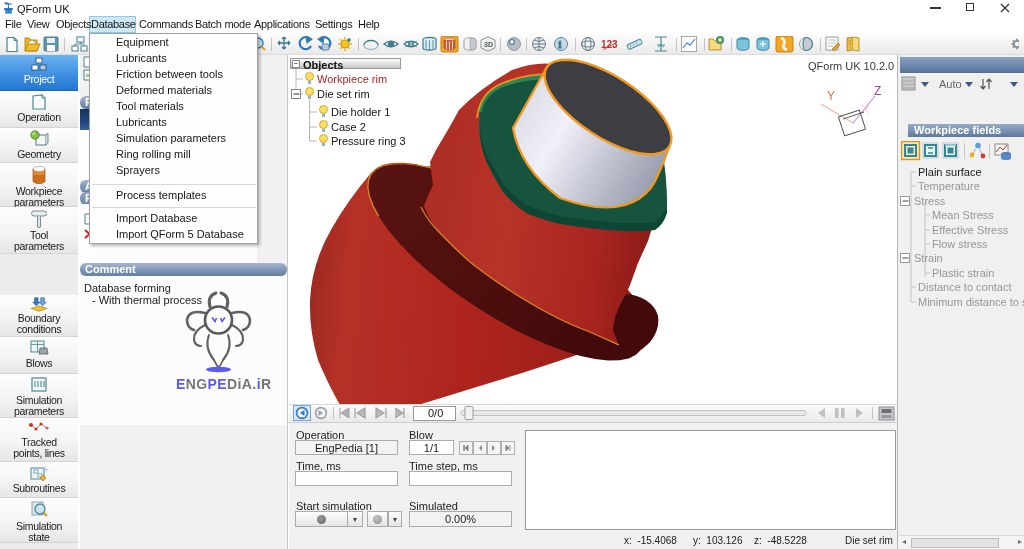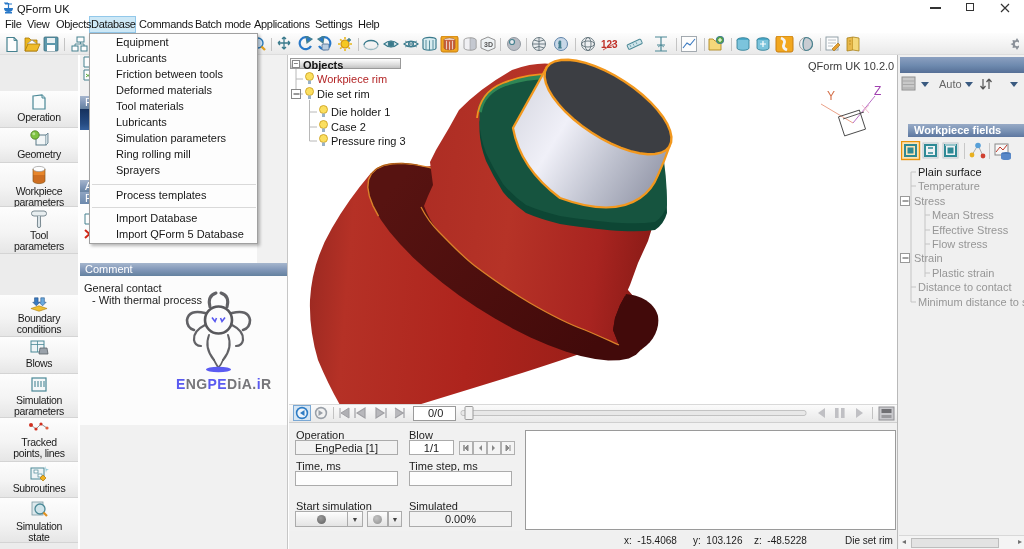--- a/index.html
+++ b/index.html
@@ -21,22 +21,22 @@
 #sidebar { left:0; top:55px; width:78px; height:494px; background:#ececec; }
 .sitem { position:absolute; left:0; width:78px; text-align:center;
   background:linear-gradient(#fdfdfd,#f4f4f4 55%,#e6e6e6); border-bottom:1px solid #d4d4d4; }
 .sitem .lbl { font-size:10.5px; letter-spacing:-0.3px; color:#1a1a1a; line-height:10.5px; }
 .sitem svg { display:block; margin:1px auto 0; }
 #sel { background:linear-gradient(#6cb2ef,#4896e3 45%,#2277d2); border-bottom:1px solid #1b65b5; }
 #sel .lbl { color:#fff; }
 
 #leftcol { left:80px; top:55px; width:208px; height:494px; background:#f1f1f1; border-right:1px solid #c6c6c6; }
 .phead { position:absolute; left:0; width:207px; height:13px;
-  background:linear-gradient(#a6b6cd,#8298b9 50%,#64819f); color:#fff; font-weight:normal;
-  font-size:11px; line-height:13px; padding-left:5px; }
+  background:linear-gradient(#a6b6cd,#8298b9 50%,#64819f); color:#fff; font-weight:bold;
+  font-size:11px; line-height:13px; padding-left:5px;border-radius:6px; }
 
 #view { left:289px; top:55px; width:608px; height:349px; background:#fff; }
 
 #playbar { left:289px; top:404px; width:608px; height:19px;
   background:linear-gradient(#fbfbfb,#e9e9e9); border-top:1px solid #d9d9d9; border-bottom:1px solid #cfcfcf; }
 
 #controls { left:289px; top:423px; width:608px; height:108px; background:#f1f1f1; }
 .clabel { position:absolute; font-size:11px; color:#1c1c1c; }
 .cbox { position:absolute; border:1px solid #ababab; background:#fdfdfd; text-align:center; font-size:11px; }
 
@@ -230,20 +230,30 @@
             <path d="M4 5 L6 5 M4 8 L6 8" stroke="#a88018" stroke-width="0.7"></path>
           </g>
  <g transform="translate(1004,0)" fill="#8a9098" stroke="none">
             <path d="M8 2 L9.5 4.5 L12.5 4 L12 7 L14.5 8 L12 9.5 L12.5 12 L9.5 11.5 L8 14 L6.5 11.5 L3.5 12 L4 9.5 L1.5 8 L4 7 L3.5 4 L6.5 4.5 Z"></path>
             <circle cx="8" cy="8" r="2.2" fill="#f2f2f2"></circle>
           </g>
 </g>
 </svg>
 </div>
 <div class="abs" id="sidebar">
+  <div class="sitem" id="sel" style="top:0;height:36px">
+    <svg width="20" height="18" viewBox="0 0 20 18">
+          <g stroke="#1a4a7a" stroke-width="0.8" fill="#eef4fb">
+            <rect x="7" y="2" width="6" height="5"></rect>
+            <rect x="3" y="9" width="6" height="5" fill="#fff"></rect>
+            <rect x="11" y="9" width="6" height="5" fill="#b8cce0"></rect>
+          </g>
+        </svg>
+    <div class="lbl" style="color:#fff">Project</div>
+  </div>
   <div class="sitem" style="top:36px;height:37px">
     <svg width="20" height="20" viewBox="0 0 20 20">
           <path d="M4 4 L13 3 L16 6 L16 17 L4 17 Z" fill="#f8fbfb" stroke="#4a8896" stroke-width="1.2"></path>
           <path d="M13 3 L13 6 L16 6" fill="#d8e8ec" stroke="#4a8896" stroke-width="1"></path>
         </svg>
     <div class="lbl">Operation</div>
   </div>
   <div class="sitem" style="top:73px;height:35px">
     <svg width="22" height="20" viewBox="0 0 22 20">
           <rect x="8" y="6" width="10" height="10" fill="#f2f6f7" stroke="#5a7a88" stroke-width="1"></rect>
@@ -336,21 +346,21 @@
   <div class="phead" style="top:137px;width:177px;background:linear-gradient(#8ea4c2,#6a87ab)">Process</div>
   <div class="abs" style="left:0;top:149px;width:177px;height:59px;background:#fdfdfd"></div>
   <svg class="abs" style="left:3px;top:158px" width="13" height="12" viewBox="0 0 13 12">
         <path d="M2 1 L8 1 L11 4 L11 11 L2 11 Z" fill="#fdfdfd" stroke="#46818f"></path>
       </svg>
   <svg class="abs" style="left:3px;top:173px" width="13" height="12" viewBox="0 0 13 12">
         <path d="M2 2 L11 10 M2 10 L11 2" stroke="#d02818" stroke-width="2"></path>
       </svg>
   <div class="phead" style="top:208px">Comment</div>
   <div class="abs" style="left:0;top:221px;width:207px;height:149px;background:#fcfcfc"></div>
-  <div class="abs" style="left:4px;top:227px;font-size:11px;color:#1a1a1a">General contact</div>
+  <div class="abs" style="left:4px;top:227px;font-size:11px;color:#1a1a1a">Database forming</div>
   <div class="abs" style="left:12px;top:239px;font-size:11px;color:#1a1a1a">- With thermal process</div>
   <svg class="abs" style="left:100px;top:236px" width="78px" height="92" viewBox="0 0 78 92">
     <g fill="none" stroke="#626266" stroke-linecap="round">
       <path d="M30 16 Q27 5 36 2" stroke-width="3"></path>
       <path d="M47 16 Q50 5 41 2" stroke-width="3"></path>
       <path d="M25 22 Q9 18 7 29 Q7 37 14 39" stroke-width="2.6"></path>
       <path d="M52 22 Q68 18 70 29 Q70 37 63 39" stroke-width="2.6"></path>
       <path d="M25 34 Q13 40 14 49 Q15 55 21 55" stroke-width="2.2"></path>
       <path d="M52 34 Q64 40 63 49 Q62 55 56 55" stroke-width="2.2"></path>
       <path d="M29 44 Q24 57 34 69" stroke-width="2"></path>

